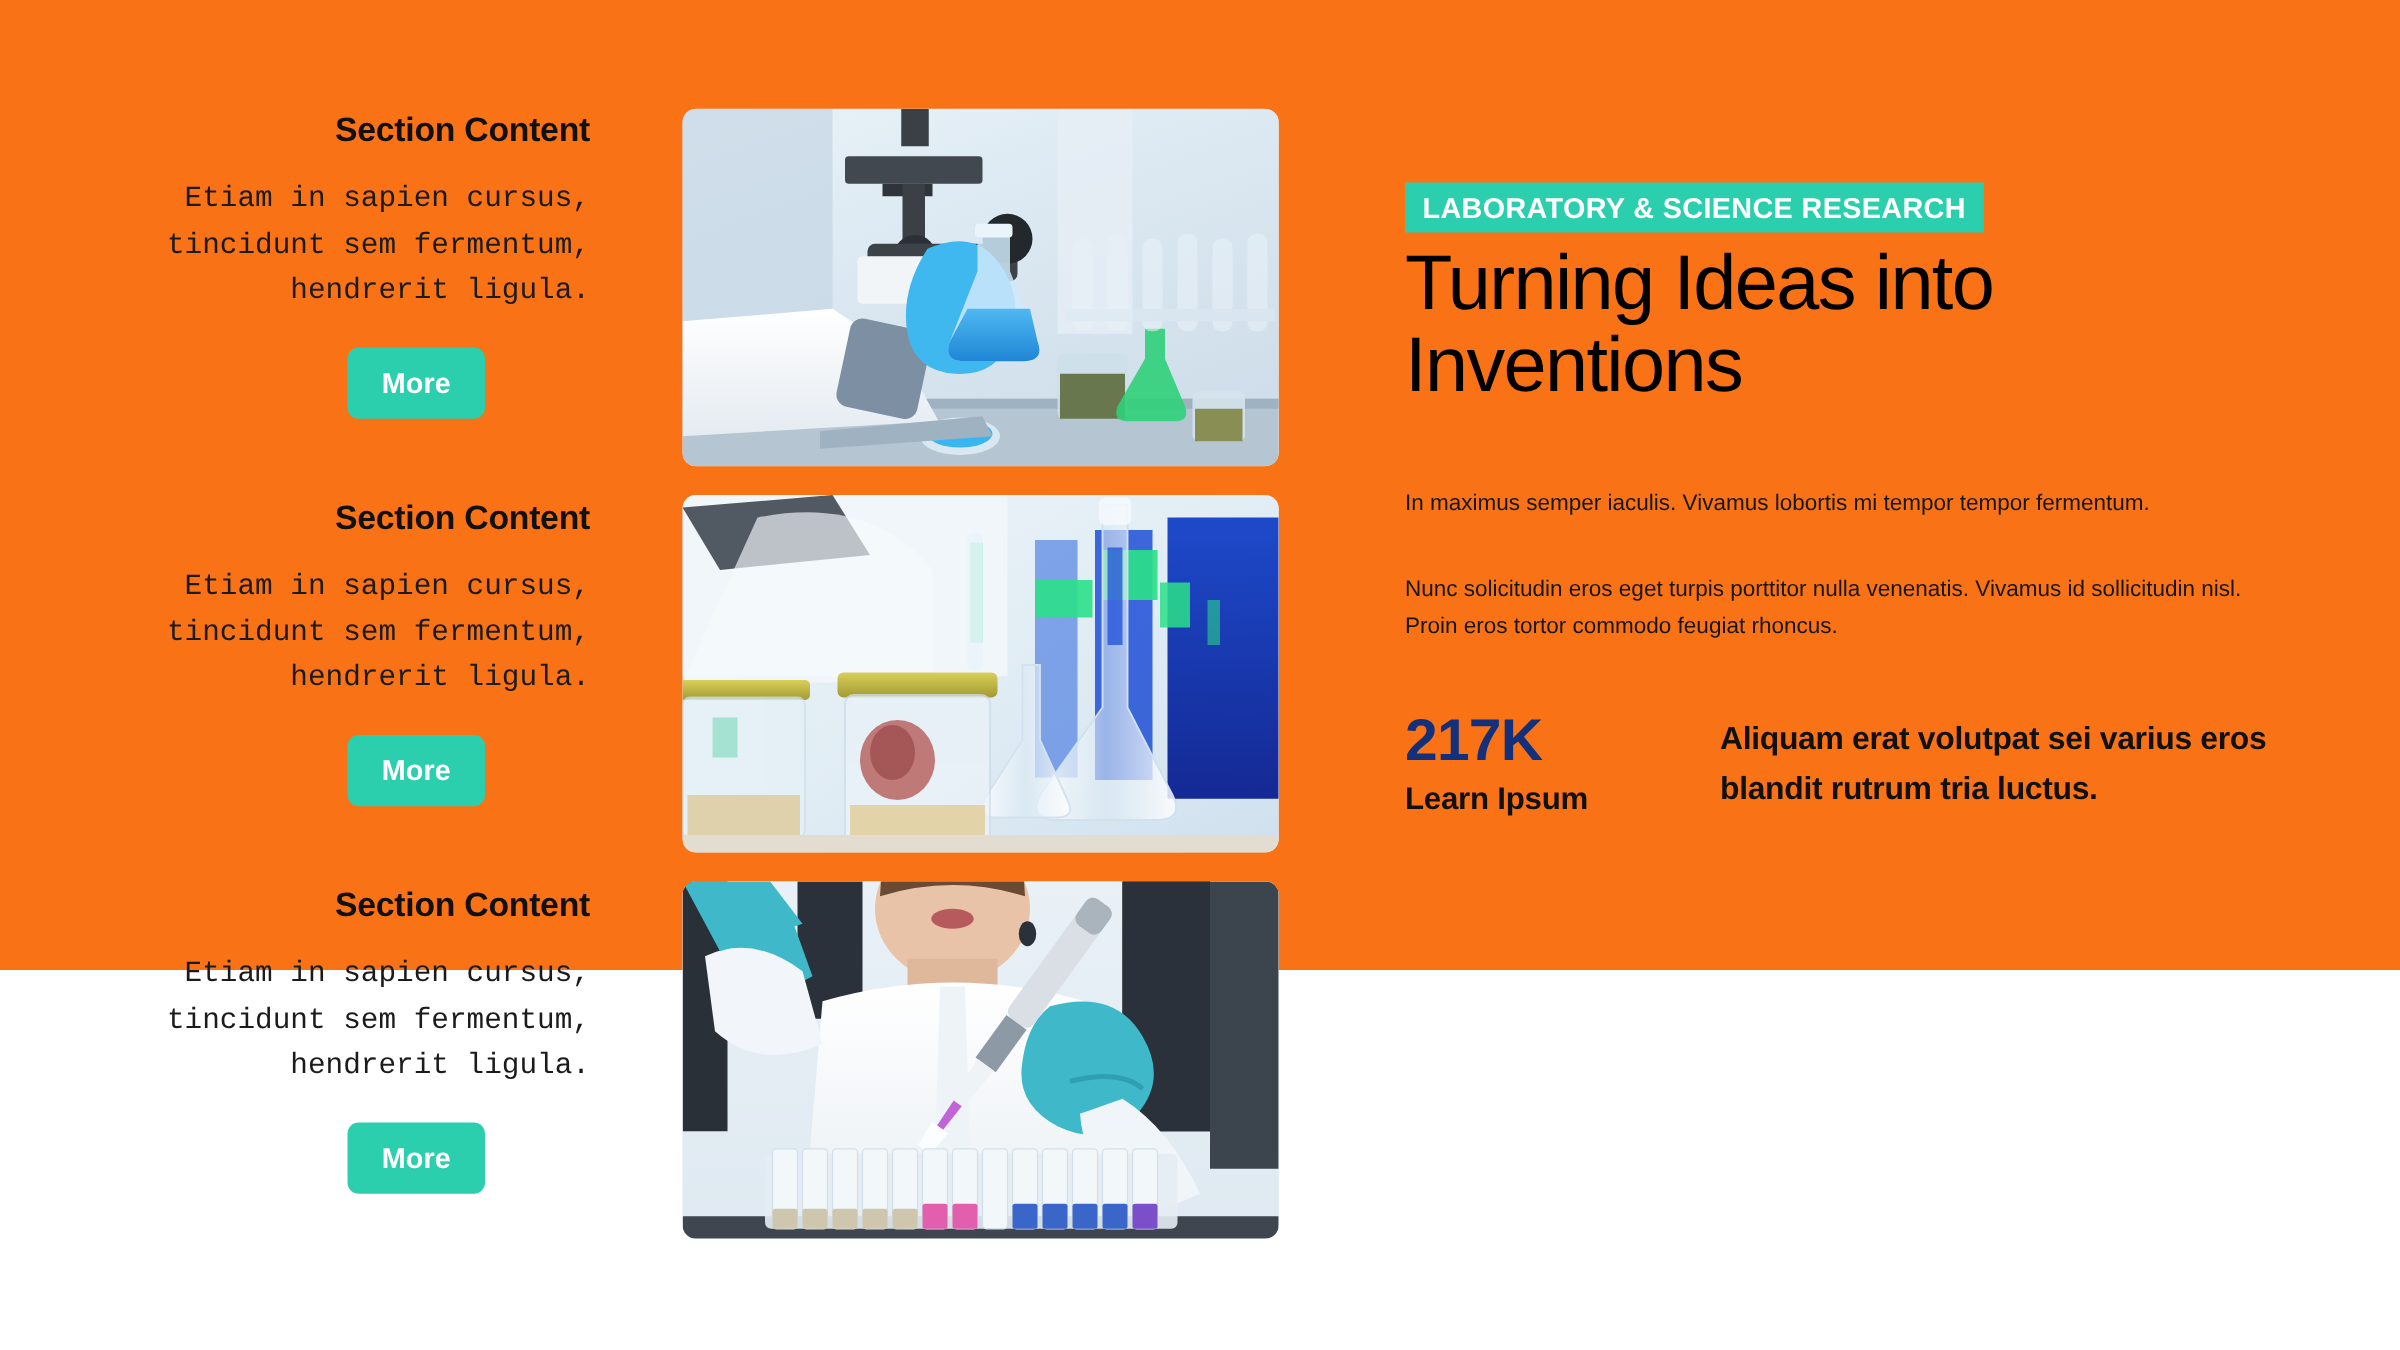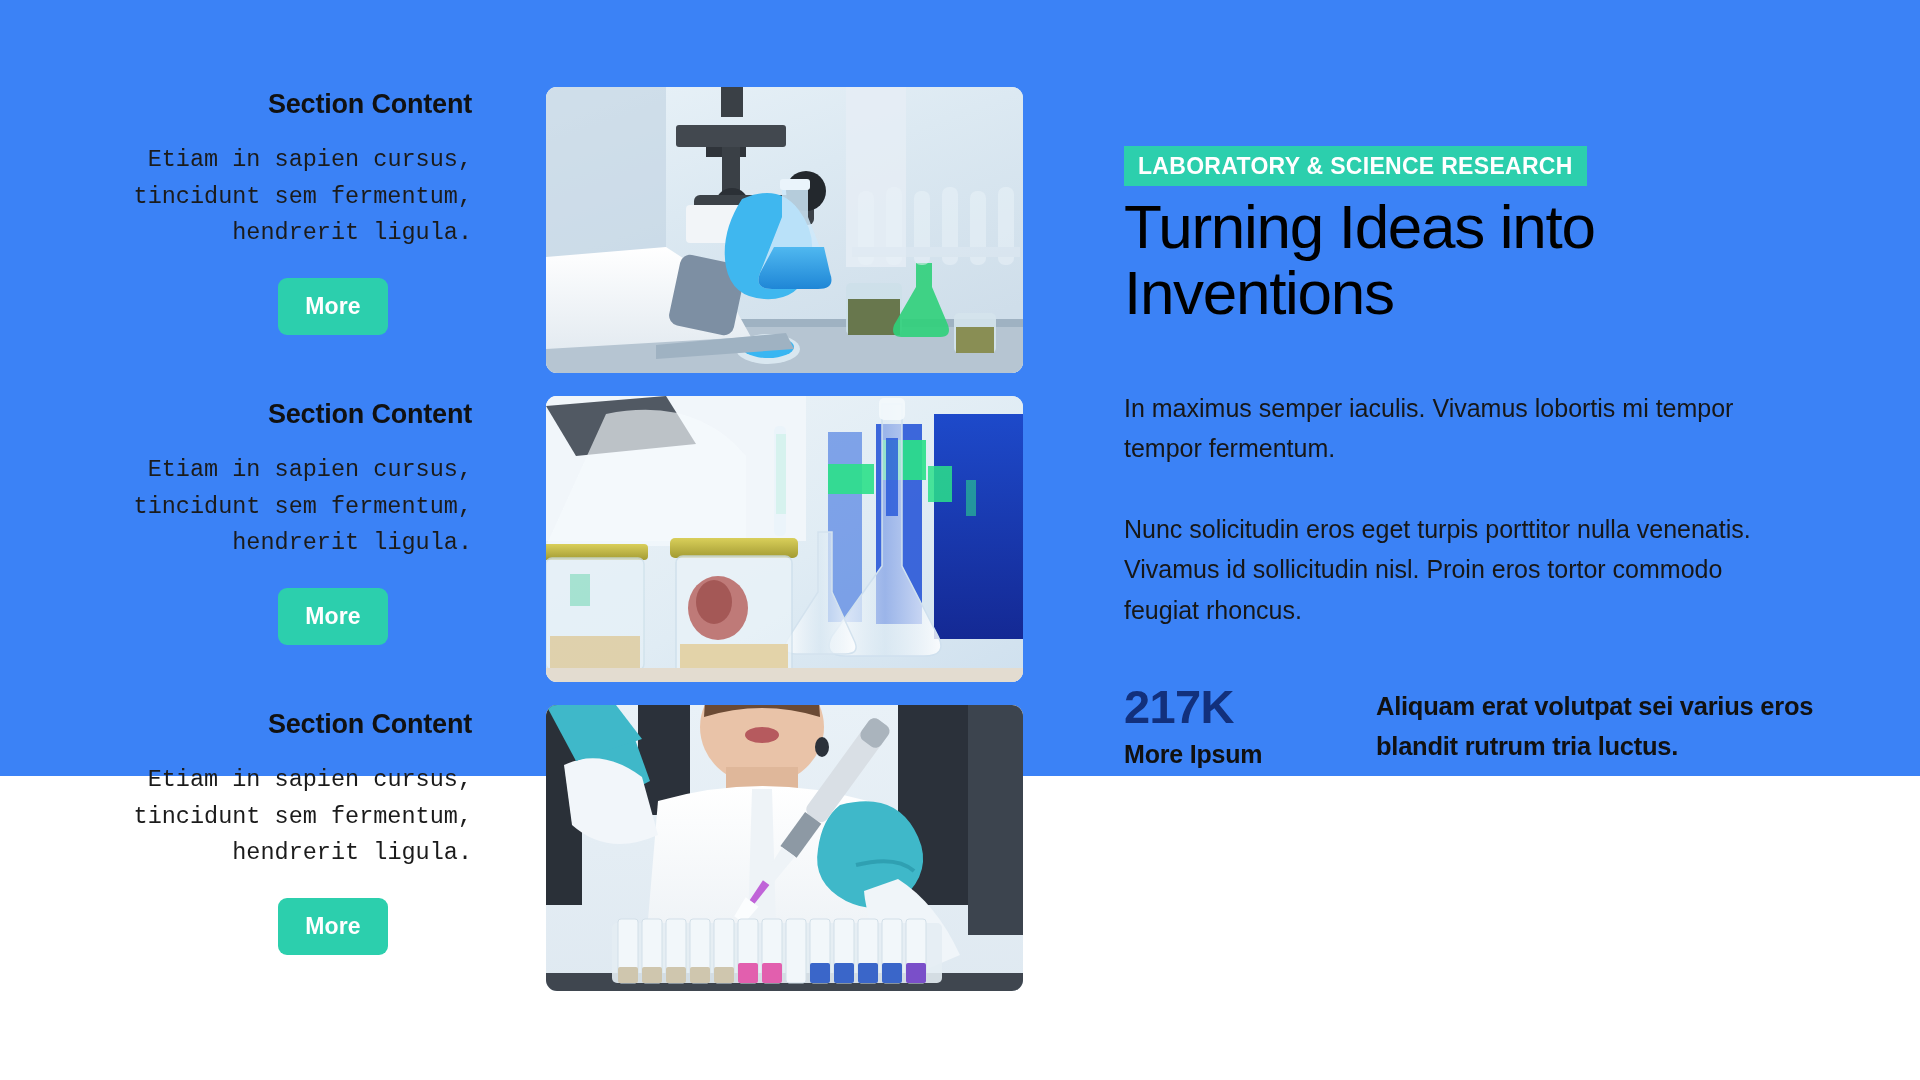--- a/index.html
+++ b/index.html
@@ -9,21 +9,21 @@
     height: 1080px;
     background: #ffffff;
     font-family: "Liberation Sans", sans-serif;
     overflow: hidden;
   }
 
   .page {
     position: relative;
     width: 1920px;
     height: 776px;
-    background: #3b82f6;
+    background: #f97316;
   }
 
   
   .left-col {
     position: absolute;
     left: 60px;
     top: 88px;
     width: 460px;
     display: flex;
     flex-direction: column;
@@ -123,21 +123,21 @@
     margin-top: 8px;
     font-size: 62px;
     font-weight: 400;
     color: #000000;
     line-height: 1.06;
     letter-spacing: -1.3px;
     max-width: 640px;
   }
 
   .body-para {
-    font-size: 25px;
+    font-size: 18px;
     font-weight: 400;
     color: #171717;
     line-height: 1.62;
     max-width: 680px;
   }
 
   .body-para.p1 { margin-top: 62px; }
   .body-para.p2 { margin-top: 40px; }
 
   .stats-row {
@@ -439,21 +439,21 @@
 
     <h1 class="headline">Turning Ideas into Inventions</h1>
 
     <p class="body-para p1">In maximus semper iaculis. Vivamus lobortis mi tempor tempor fermentum.</p>
 
     <p class="body-para p2">Nunc solicitudin eros eget turpis porttitor nulla venenatis. Vivamus id sollicitudin nisl. Proin eros tortor commodo feugiat rhoncus.</p>
 
     <div class="stats-row">
       <div class="stat-block">
         <div class="stat-number">217K</div>
-        <div class="stat-label">More Ipsum</div>
+        <div class="stat-label">Learn Ipsum</div>
       </div>
       <div class="stat-text">Aliquam erat volutpat sei varius eros blandit rutrum tria luctus.</div>
     </div>
 
 
   </div>
 
 </div>
 
 </body></html>

